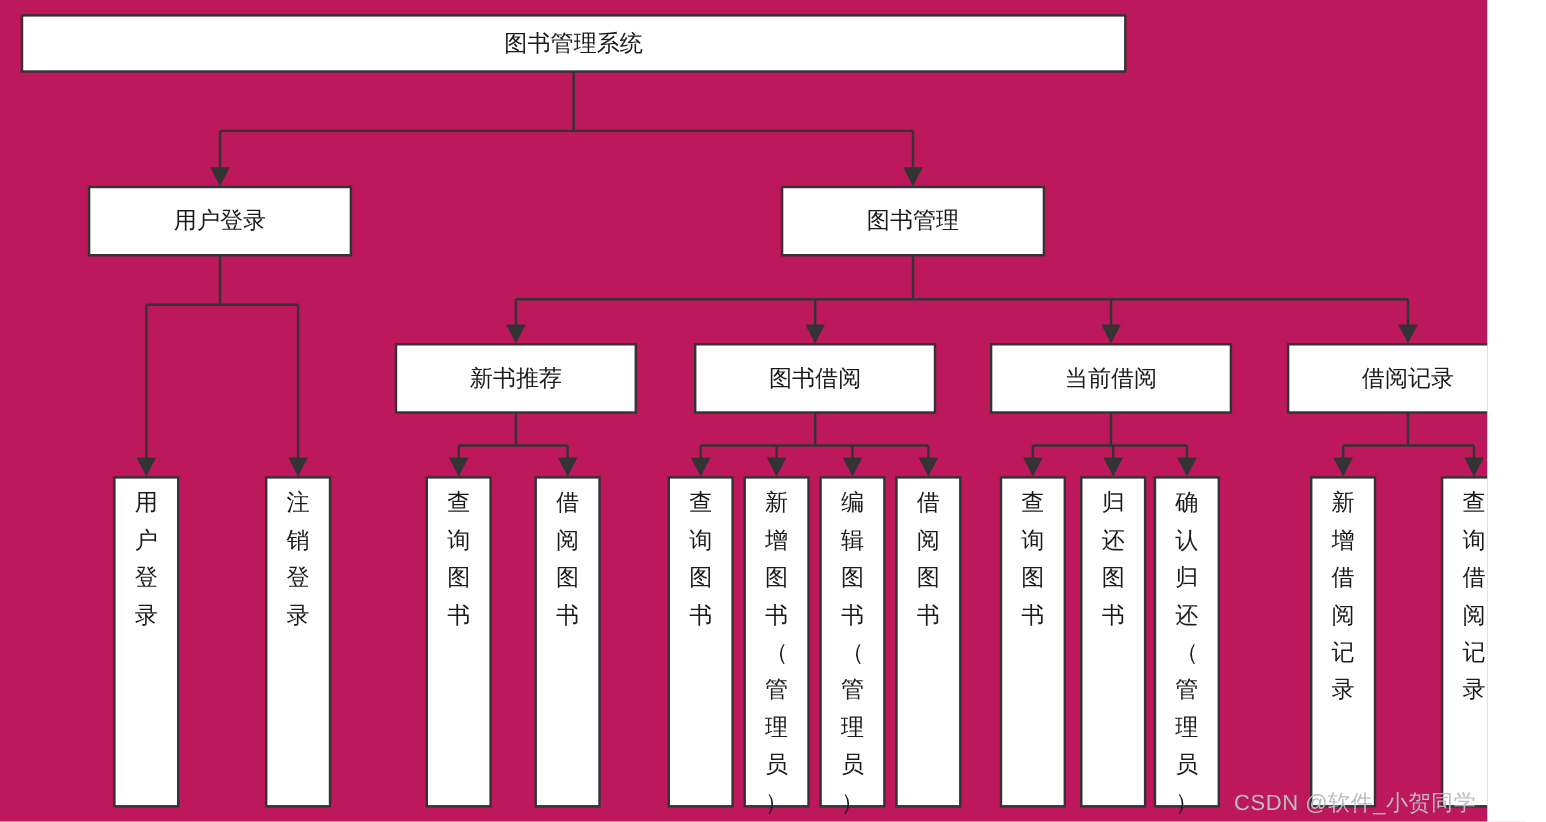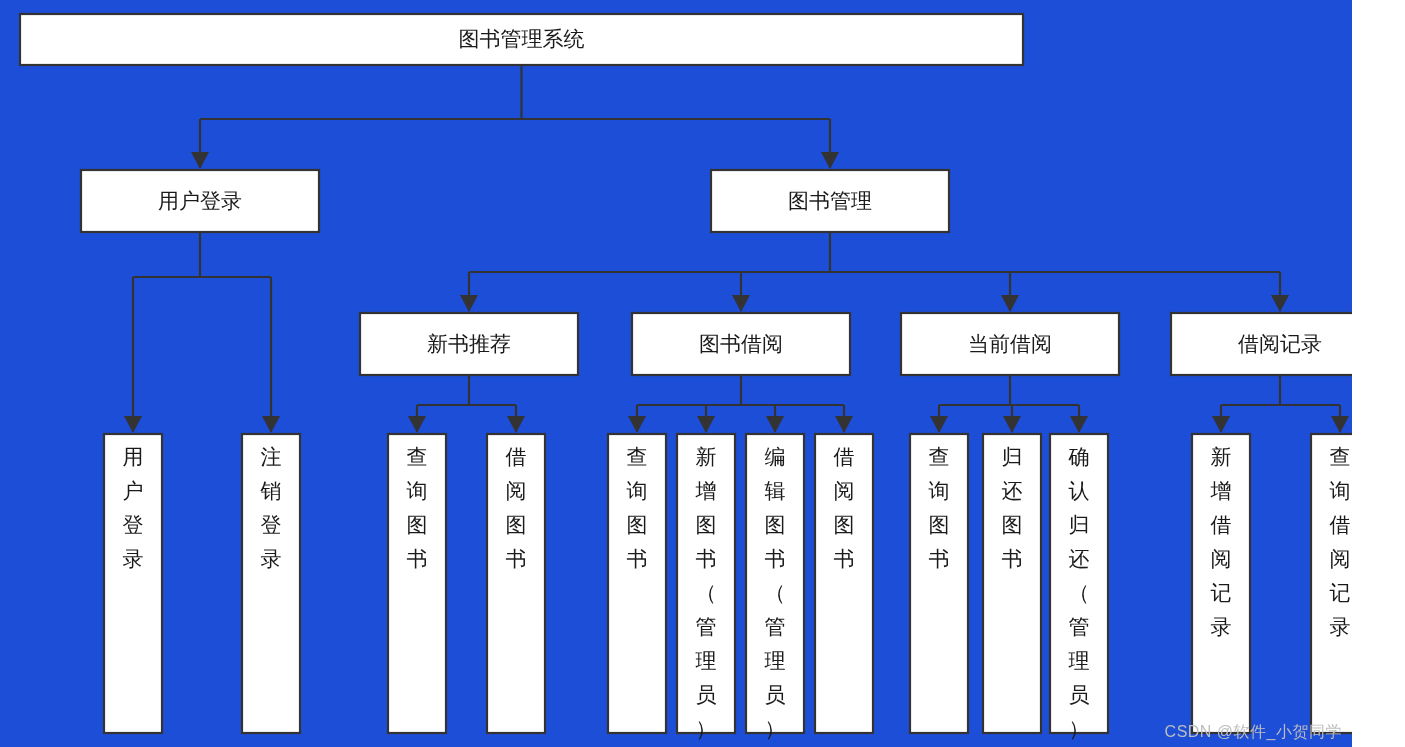--- a/index.html
+++ b/index.html
@@ -7,21 +7,21 @@
     padding: 0;
     background: #ffffff;
   }
   body {
     font-family: "Liberation Sans", "DejaVu Sans", sans-serif;
   }
   #diagram-root {
     position: relative;
     width: 1352px;
     height: 747px;
-    background: #1d4ed8;
+    background: #be185d;
     overflow: hidden;
   }
   svg.flow {
     position: absolute;
     left: 0;
     top: 0;
     width: 1405px;
     height: 747px;
   }
   .node-box {
@@ -50,21 +50,21 @@
     fill: #1a1a1a;
     font-family: "Liberation Sans", "DejaVu Sans", sans-serif;
     font-size: 21px;
     text-anchor: middle;
   }
   .watermark {
     position: absolute;
     right: 10px;
     bottom: 4px;
     color: #bdbdbd;
-    font-size: 16px;
+    font-size: 20px;
     font-family: "Liberation Sans", "DejaVu Sans", sans-serif;
     letter-spacing: 0.5px;
     white-space: nowrap;
     user-select: none;
   }
 </style>
 </head>
 <body>
 
 <div id="diagram-root">

